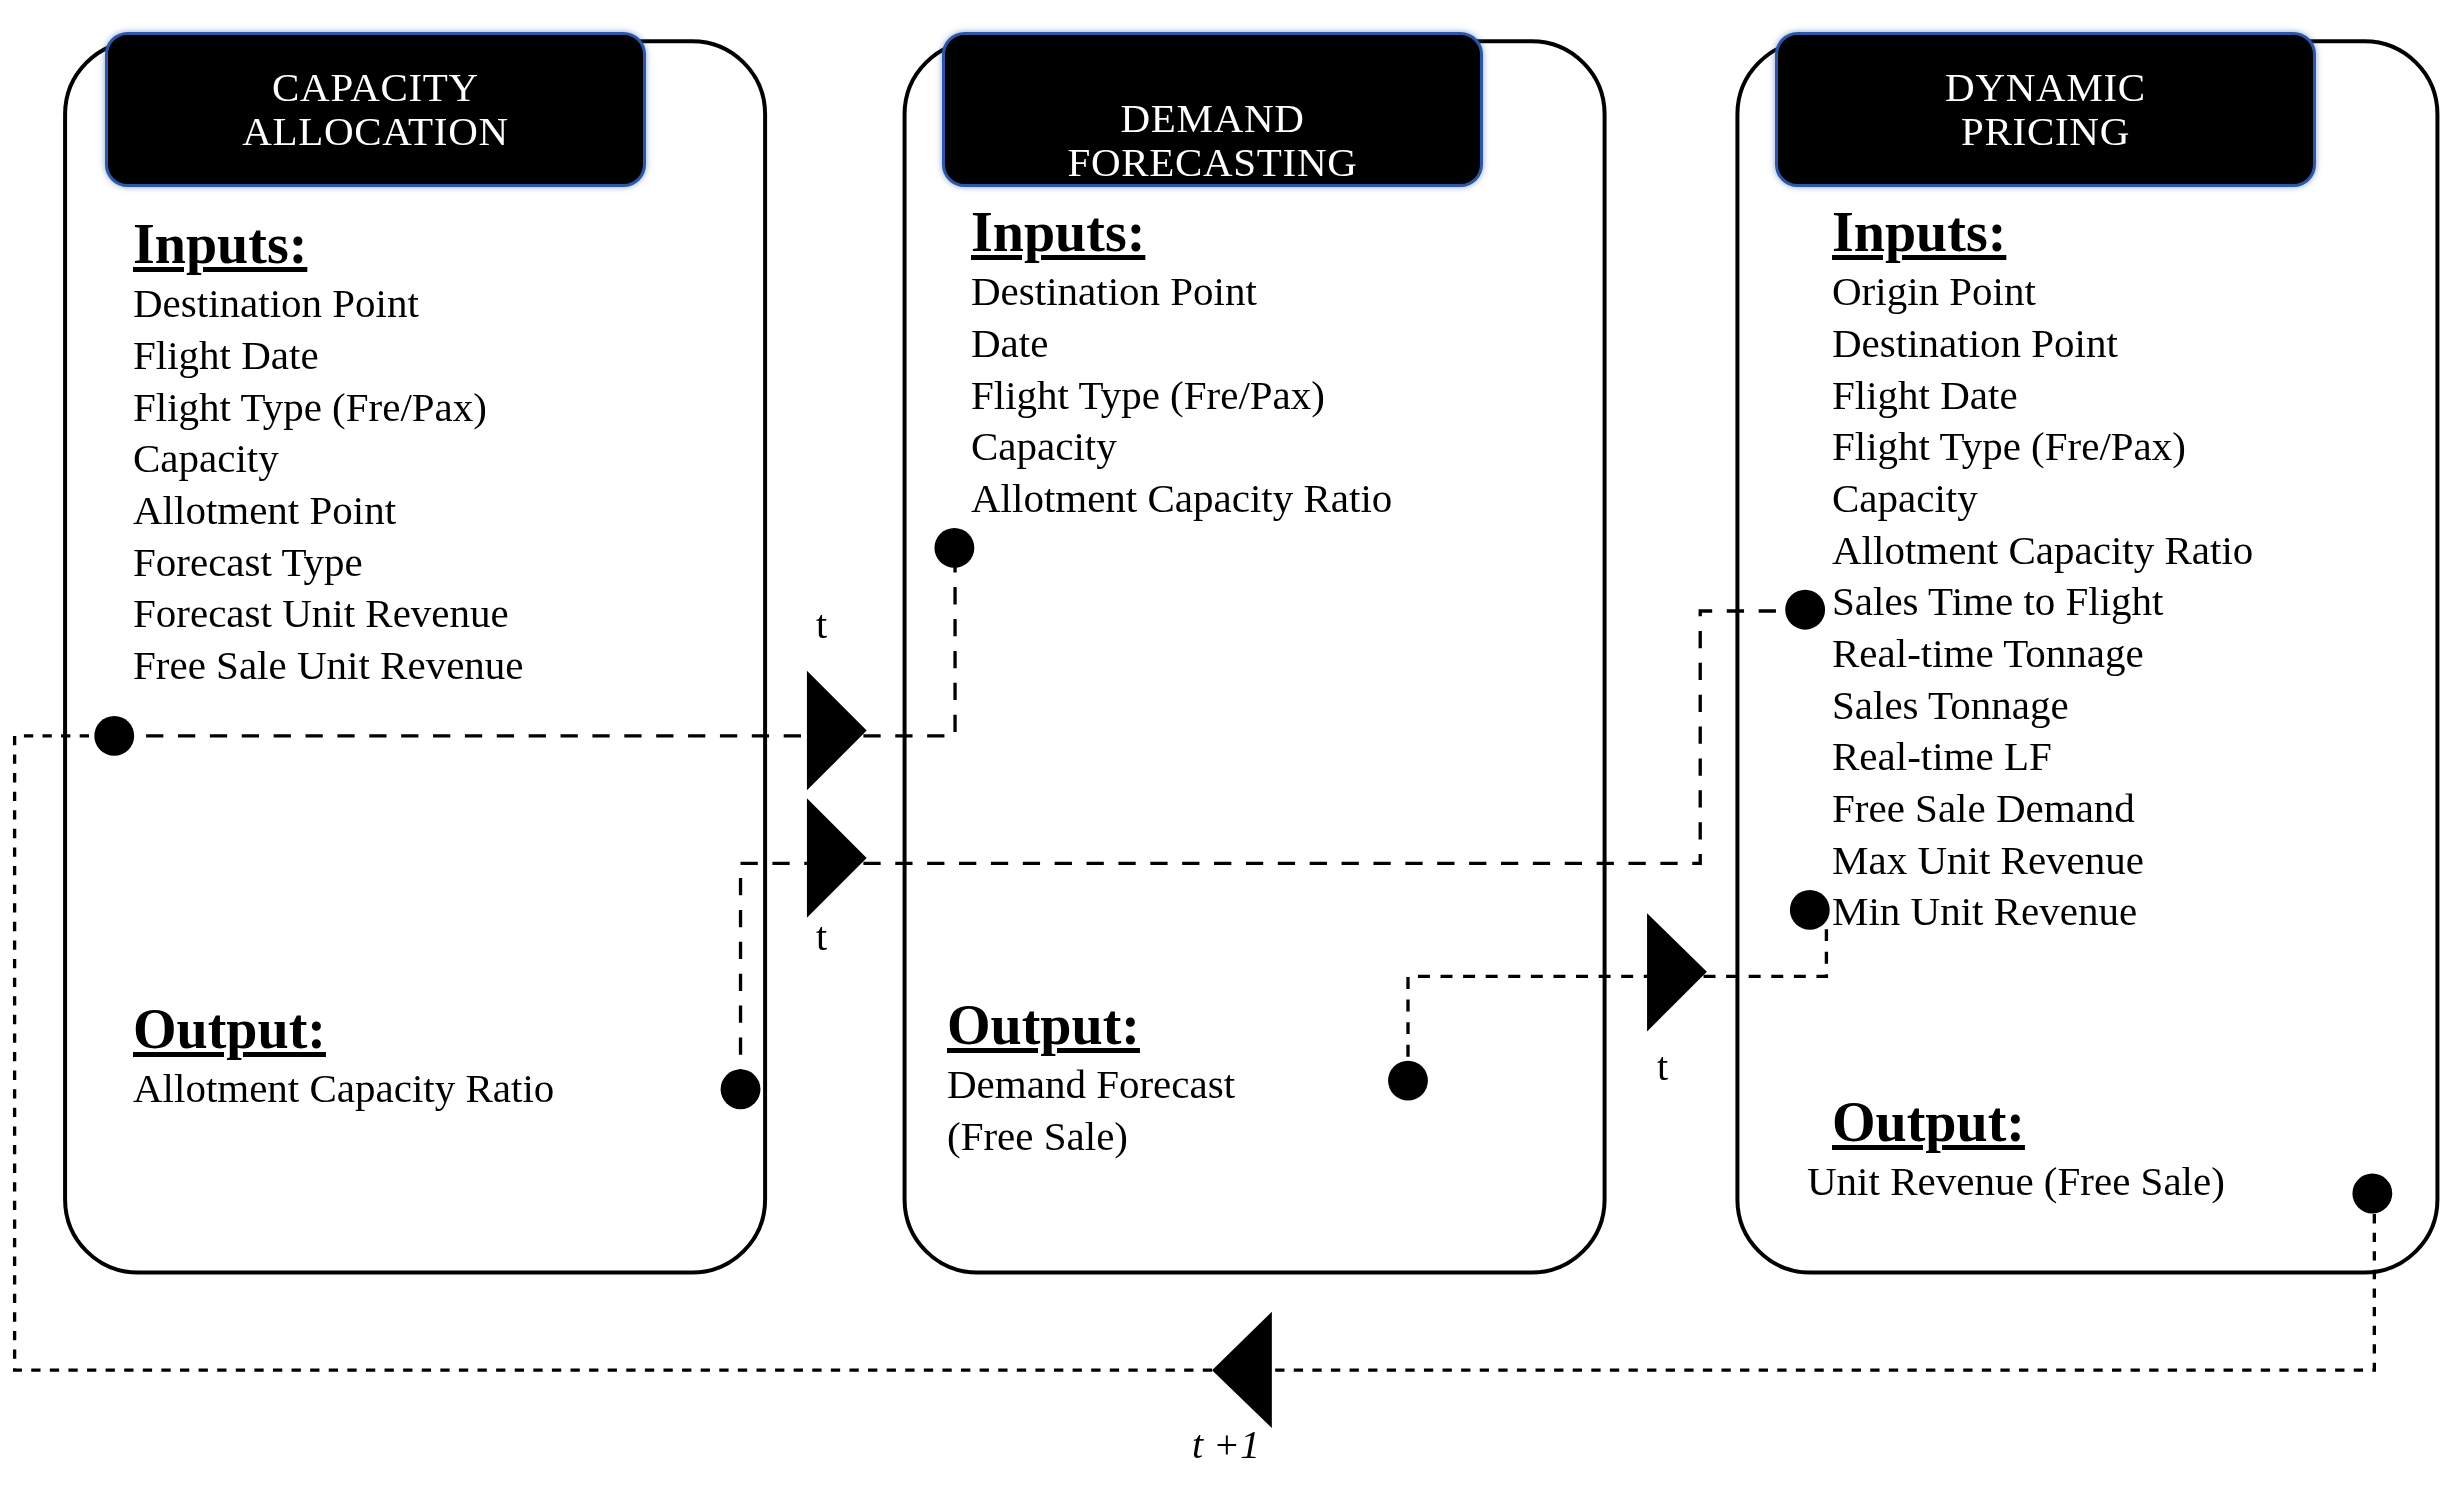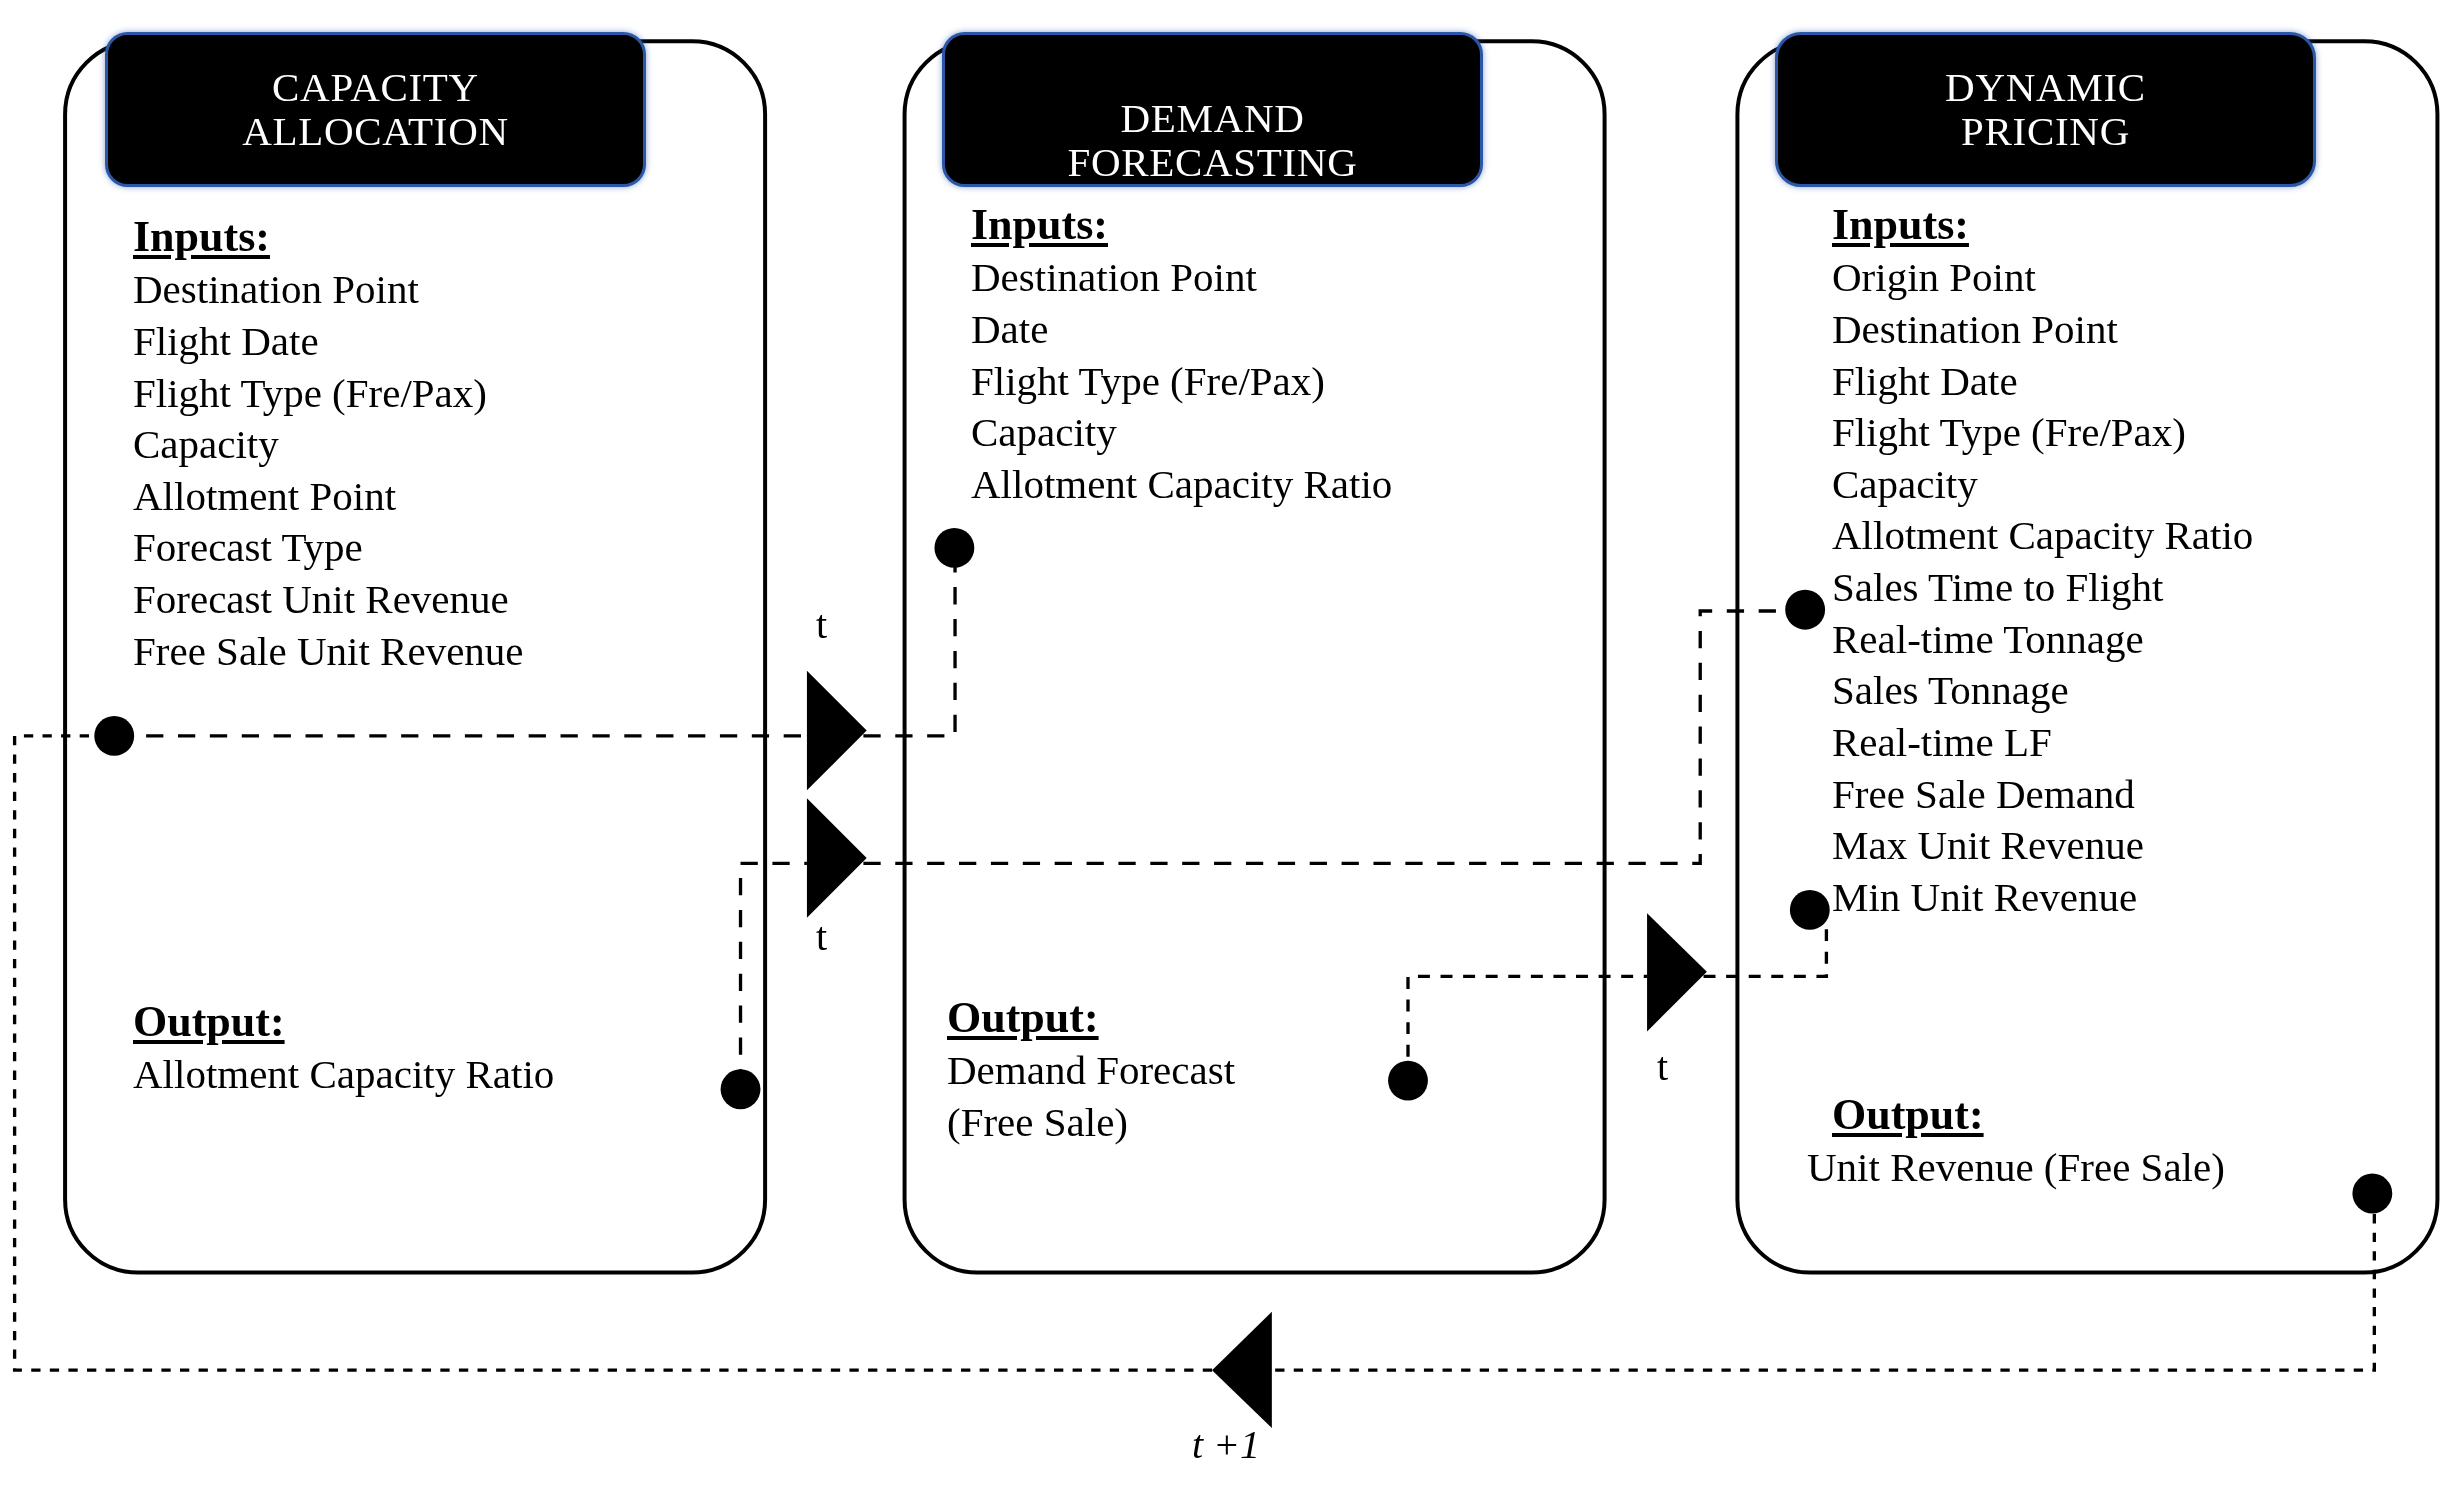--- a/index.html
+++ b/index.html
@@ -9,21 +9,21 @@
   svg.layer{position:absolute;left:0;top:0;width:2462px;height:1503px;overflow:visible;}
 
   .panel-hdr{position:absolute;background:#000;border:3.3px solid #2b57a8;
      border-radius:22.6px;display:flex;align-items:center;justify-content:center;
      text-align:center;color:#fff;line-height:1.06;
      font-size:41px;letter-spacing:0.7px;z-index:6;
      box-shadow:0 0 6.6px rgba(43,87,168,.55);}
   .panel-hdr span{display:block;}
 
   .txtblock{position:absolute;z-index:5;}
-  .sec-head{font-weight:bold;font-size:44px;text-decoration:underline;
+  .sec-head{font-weight:bold;font-size:56px;text-decoration:underline;
             text-underline-offset:4px;line-height:1.18;margin:0 0 1.3px 0;}
   .row{font-size:41px;line-height:1.26;white-space:nowrap;}
 
   .tlabel{position:absolute;font-size:40px;z-index:7;}
 </style>
 </head>
 <body>
 
 <div id="stage">
 
@@ -65,21 +65,21 @@
     </div>
   </div>
 
   <div class="panel-hdr" style="left:942px;top:32px;width:535px;height:149px;align-items:flex-end;">
     <div>
       <span>DEMAND</span>
       <span>FORECASTING</span>
     </div>
   </div>
 
-  <div class="panel-hdr" style="left:1775px;top:32px;width:535px;height:149px;border-radius:26px;">
+  <div class="panel-hdr" style="left:1775px;top:32px;width:535px;height:149px;">
     <div>
       <span>DYNAMIC</span>
       <span>PRICING</span>
     </div>
   </div>
 
   <div class="txtblock" style="left:133px;top:211px;">
     <div class="sec-head">Inputs:</div>
     <div class="row">Destination Point</div>
     <div class="row">Flight Date</div>

